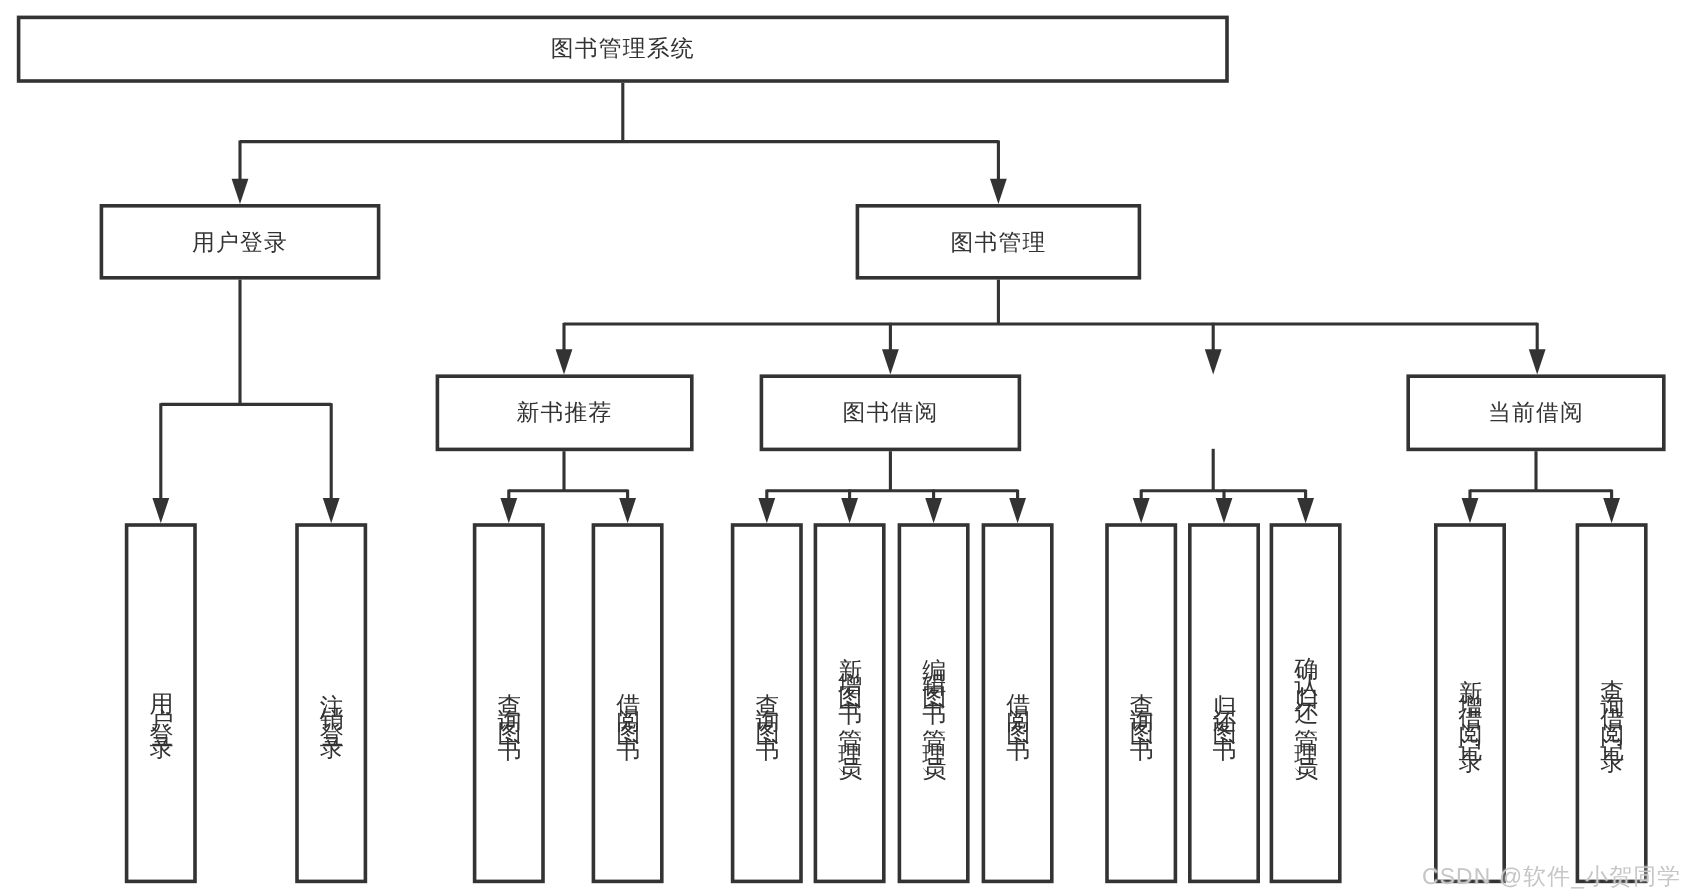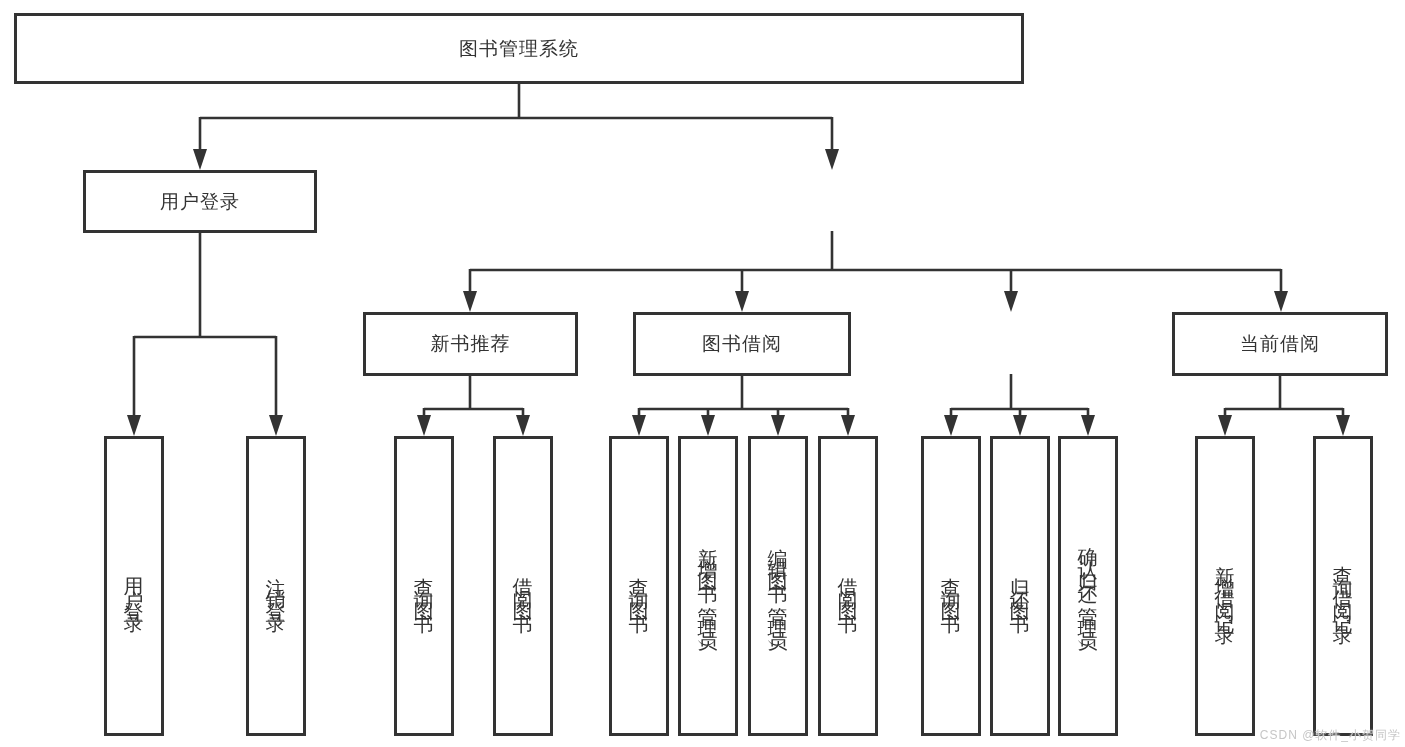--- a/index.html
+++ b/index.html
@@ -52,21 +52,21 @@
     text-orientation: mixed;
     font-size: 20px;
     letter-spacing: 12px;
     line-height: 1;
     white-space: nowrap;
   }
   #watermark {
     position: absolute;
     right: 4px;
     bottom: 3px;
-    font-size: 12px;
+    font-size: 19px;
     color: #c6c6c6;
     letter-spacing: 1px;
     text-shadow: 0 0 2px #ffffff;
     z-index: 2;
   }
 </style>
 </head>
 <body>
 
 <div id="stage">
@@ -130,27 +130,30 @@
       <polygon points="778,436 771,415 785,415"></polygon>
       <polygon points="848,436 841,415 855,415"></polygon>
       <polygon points="951,436 944,415 958,415"></polygon>
       <polygon points="1020,436 1013,415 1027,415"></polygon>
       <polygon points="1088,436 1081,415 1095,415"></polygon>
       <polygon points="1225,436 1218,415 1232,415"></polygon>
       <polygon points="1343,436 1336,415 1350,415"></polygon>
     </g>
   </svg>
 
-  <div class="hbox" style="left:14px; top:13px; width:1010px; height:71px;">
+  <div class="hbox" style="left:14px; top:13px; width:1010px; height:56px;">
     <span>图书管理系统</span>
   </div>
 
   <div class="hbox" style="left:83px; top:170px; width:234px; height:63px;">
     <span>用户登录</span>
   </div>
+  <div class="hbox" style="left:713px; top:170px; width:238px; height:63px;">
+    <span>图书管理</span>
+  </div>
 
   <div class="hbox" style="left:363px; top:312px; width:215px; height:64px;">
     <span>新书推荐</span>
   </div>
   <div class="hbox" style="left:633px; top:312px; width:218px; height:64px;align-items:center;">
     <span>图书借阅</span>
   </div>
   <div class="hbox" style="left:1172px; top:312px; width:216px; height:64px;">
     <span>当前借阅</span>
   </div>

